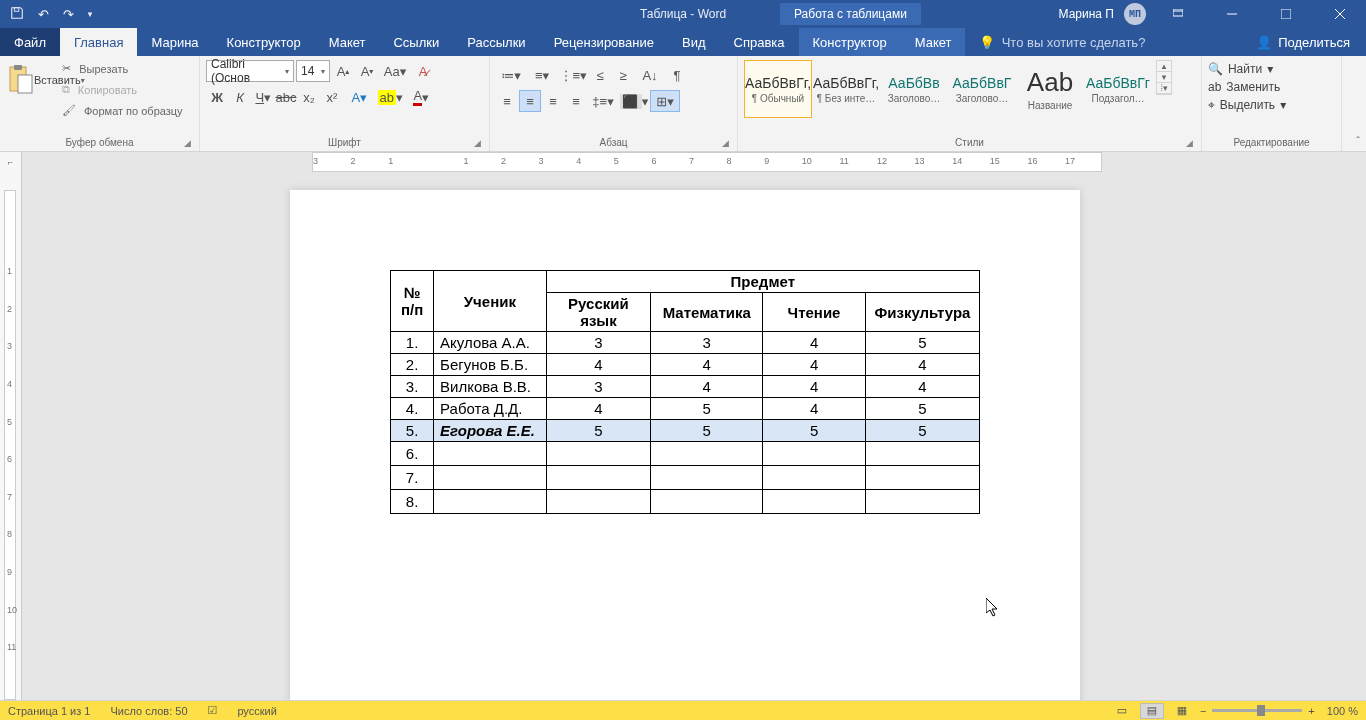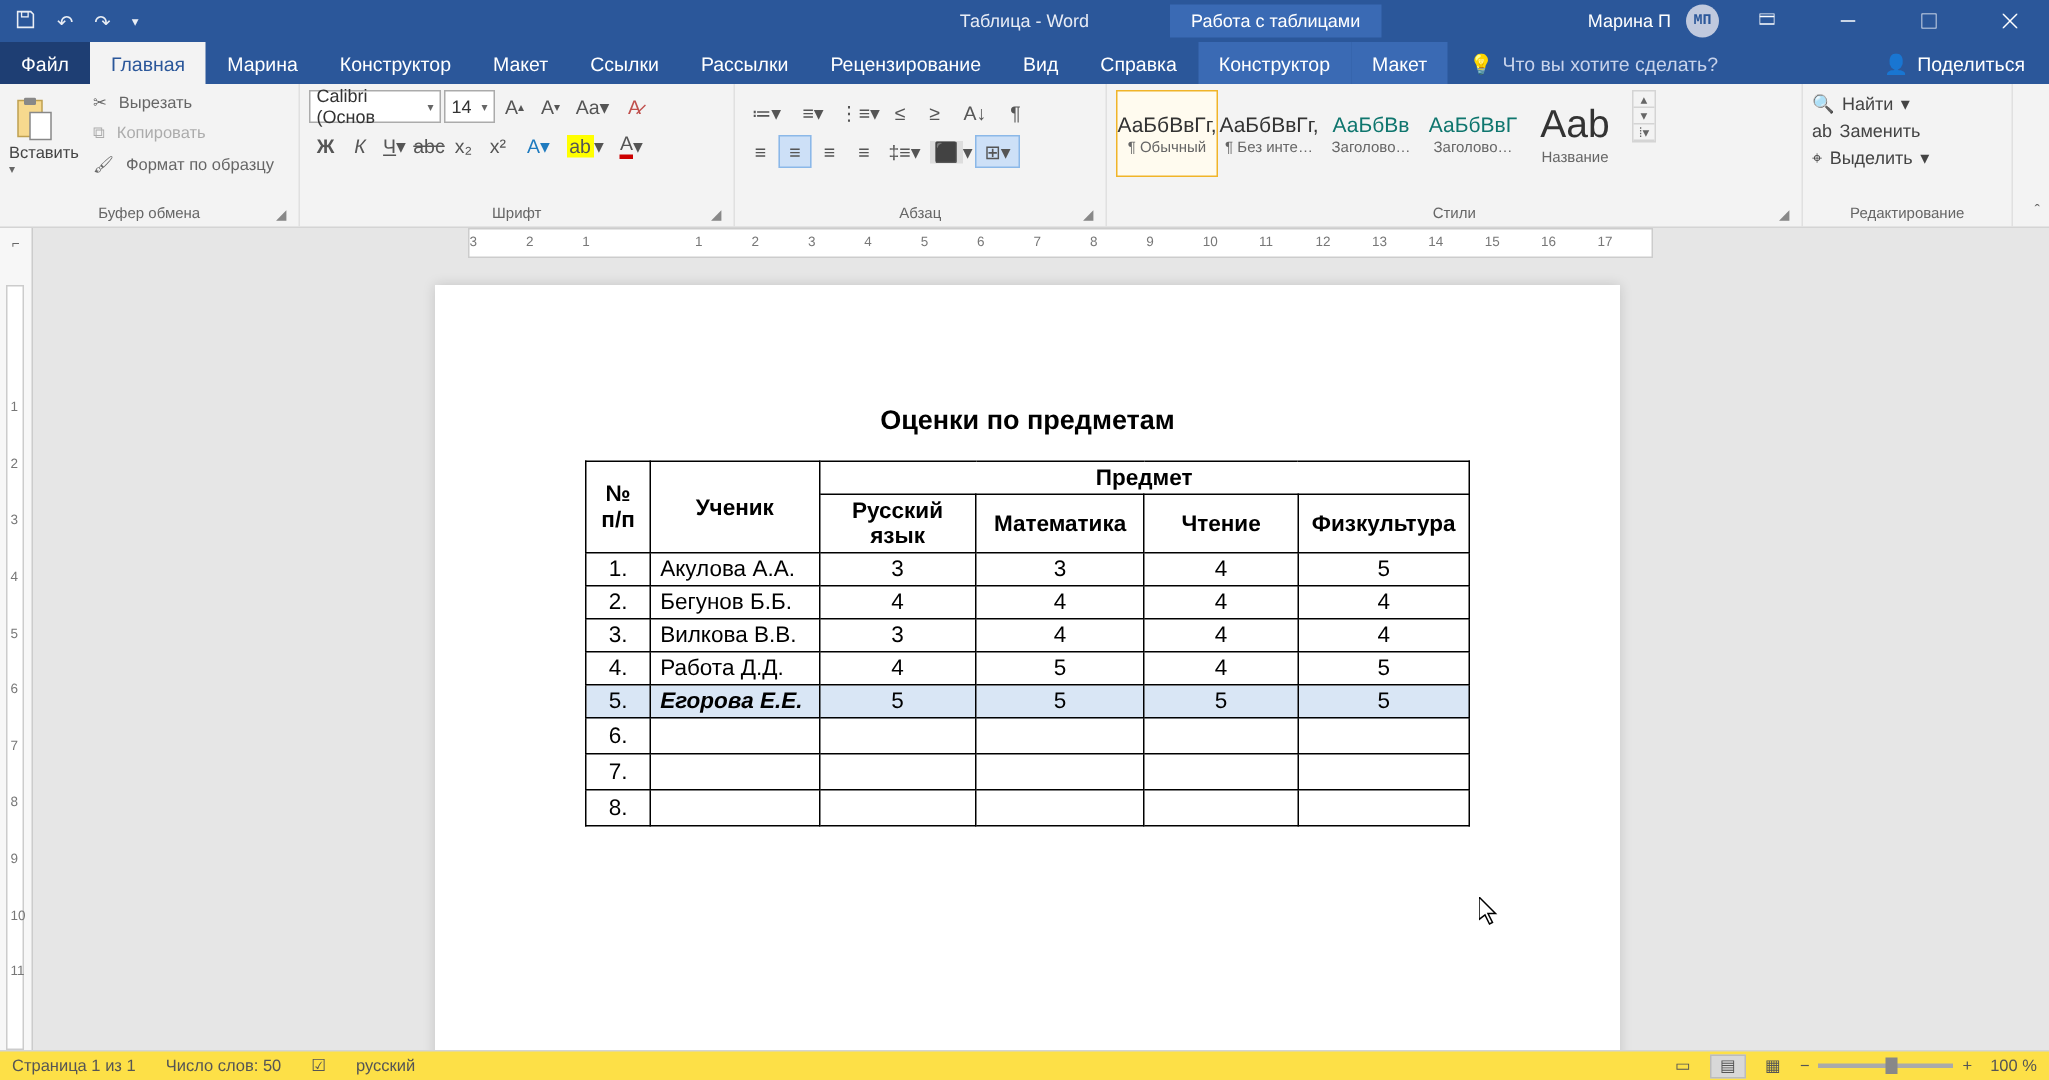--- a/index.html
+++ b/index.html
@@ -25,21 +25,21 @@
 .ribbon-tabs .tellme { display: flex; align-items: center; gap: 6px; margin-left: 14px; color: #c8d3eb; }
 .ribbon-tabs .share { margin-left: auto; padding: 0 16px; display: flex; align-items: center; gap: 6px; }
 
 
 .ribbon { height: 96px; background: #f3f3f3; border-bottom: 1px solid #d4d4d4; display: flex; position: relative; }
 .group { border-right: 1px solid #e0e0e0; padding: 4px 6px 0 6px; display: flex; flex-direction: column; justify-content: space-between; }
 .group-label { font-size: 10px; color: #666; text-align: center; padding: 2px 0 3px; position: relative; }
 .group-label .launcher { position: absolute; right: 2px; bottom: 3px; font-size: 9px; color: #888; }
 .group-body { display: flex; align-items: flex-start; gap: 4px; }
 
-.big-btn { display: flex; flex-direction: column; align-items: flex-start; width: 48px; padding-top: 4px; font-size: 11px; color: #444; }
+.big-btn { display: flex; flex-direction: row; align-items: center; width: 48px; padding-top: 4px; font-size: 11px; color: #444; }
 .big-btn .ico { width: 32px; height: 32px; display: flex; align-items: center; justify-content: center; }
 .small-row { display: flex; flex-direction: column; gap: 4px; font-size: 11px; color: #666; }
 .small-row span { display: flex; align-items: center; gap: 4px; padding: 1px 2px; }
 
 .font-top { display: flex; align-items: center; gap: 2px; }
 .combo { height: 22px; border: 1px solid #ababab; background: #fff; font-size: 12px; display: flex; align-items: center; padding: 0 4px; color: #333; }
 .combo.font { width: 88px; }
 .combo.size { width: 34px; }
 .combo .arr { margin-left: auto; font-size: 8px; color: #666; }
 .ico-btn { width: 22px; height: 22px; display: flex; align-items: center; justify-content: center; font-size: 13px; color: #555; border: 1px solid transparent; }
@@ -271,20 +271,24 @@
             <div>Заголово…</div>
           </div>
           <div class="style-item">
             <div class="prev blue">АаБбВвГ</div>
             <div>Заголово…</div>
           </div>
           <div class="style-item">
             <div class="prev big">Aab</div>
             <div>Название</div>
           </div>
+          <div class="style-item">
+            <div class="prev blue">АаБбВвГг</div>
+            <div>Подзагол…</div>
+          </div>
         </div>
       <div class="gallery-arrows">
         <span>▴</span>
         <span>▾</span>
         <span>⁞▾</span>
       </div>
     </div>
     <div class="group-label"><span>Стили</span><span class="launcher">◢</span></div>
   </div>
 
@@ -344,21 +348,20 @@
         <span class="vruler-tick" style="top: 225.6px;">5</span>
         <span class="vruler-tick" style="top: 263.2px;">6</span>
         <span class="vruler-tick" style="top: 300.8px;">7</span>
         <span class="vruler-tick" style="top: 338.4px;">8</span>
         <span class="vruler-tick" style="top: 376px;">9</span>
         <span class="vruler-tick" style="top: 413.6px;">10</span>
         <span class="vruler-tick" style="top: 451.2px;">11</span>
       </div>
   </div>
   <div class="page">
-    <div class="title-text">Оценки по предметам</div>
     <table class="grades">
       <thead>
         <tr>
           <th rowspan="2" style="width:48px">№ п/п</th>
           <th rowspan="2" style="width:126px">Ученик</th>
           <th colspan="4">Предмет</th>
         </tr>
         <tr>
           <th style="width:116px">Русский язык</th>
           <th style="width:116px">Математика</th>

